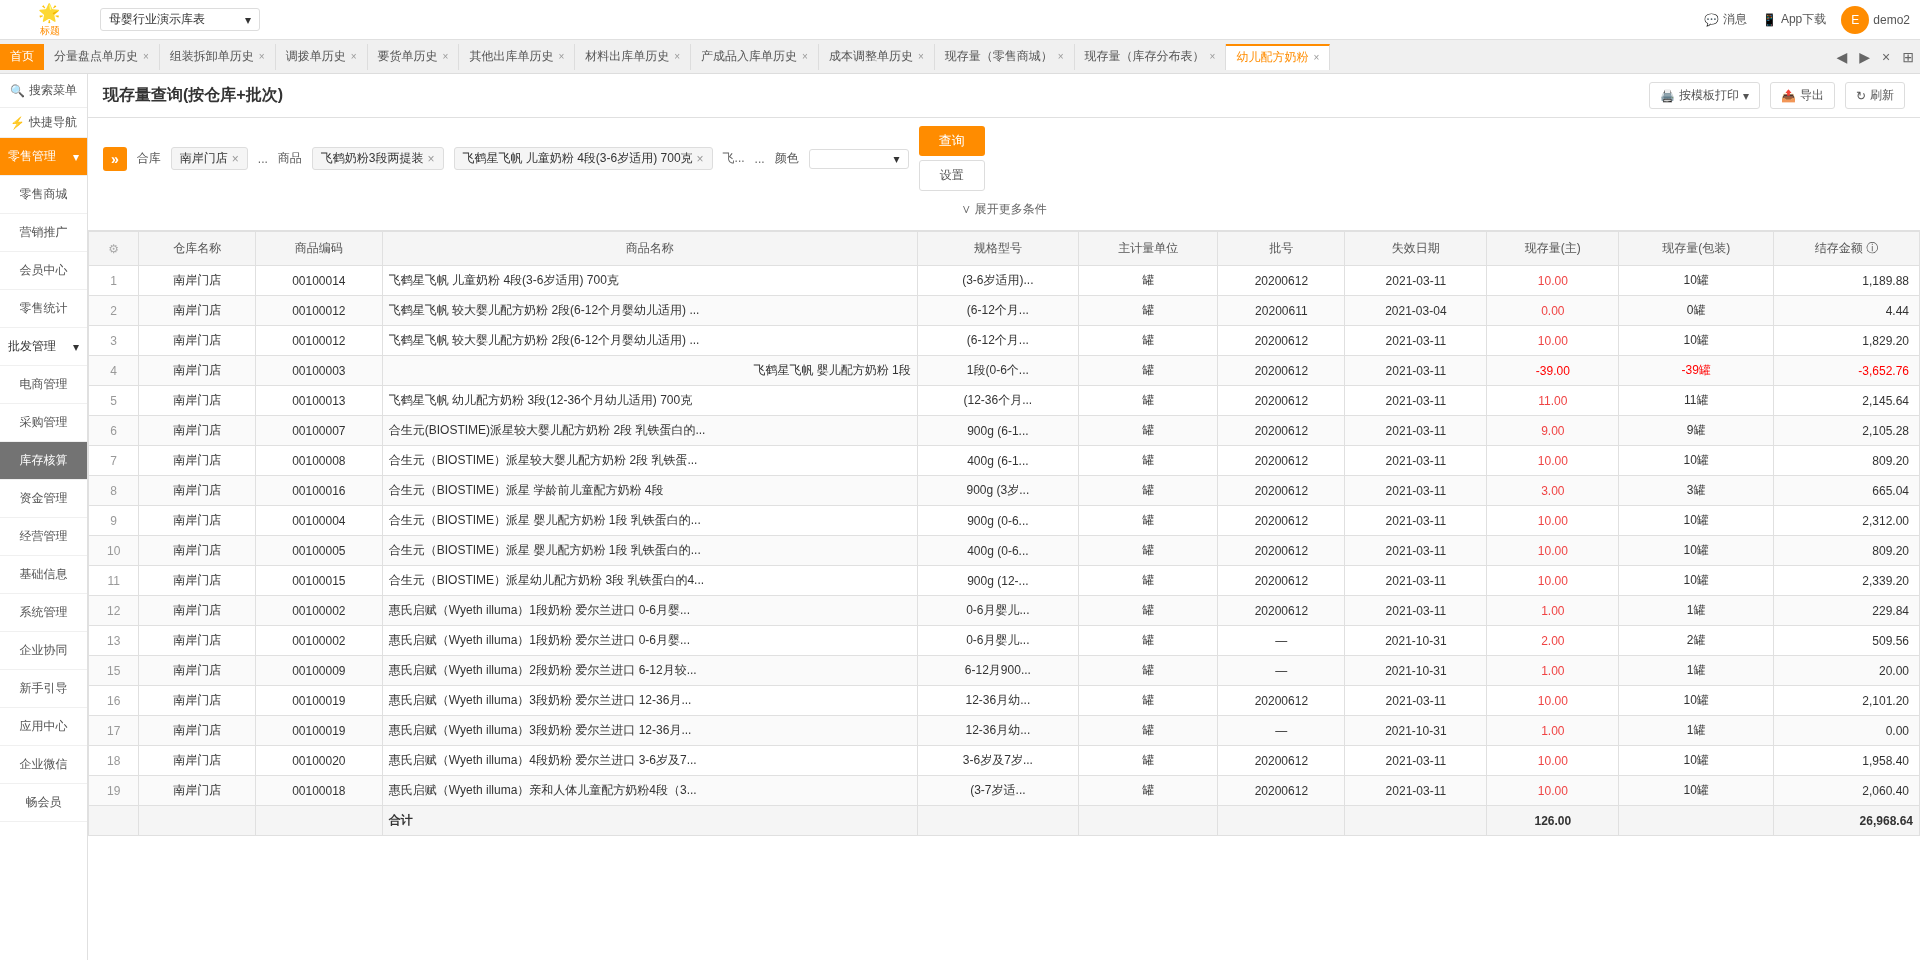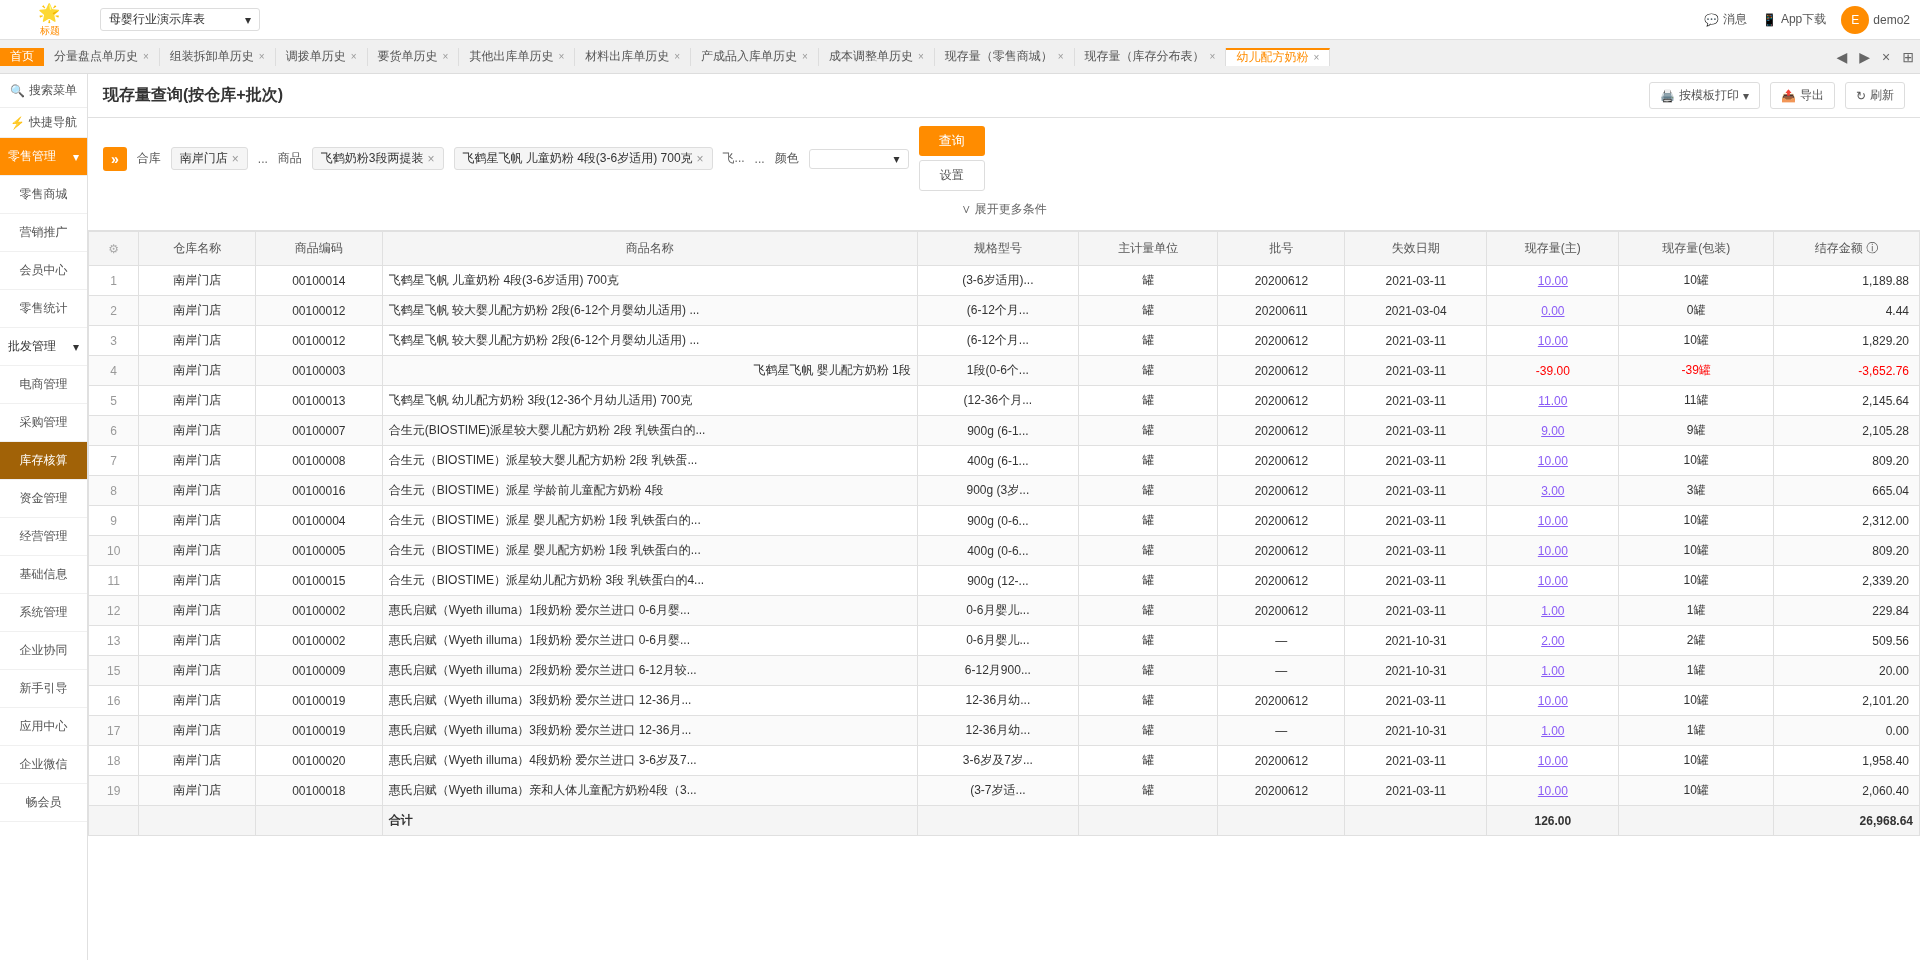--- a/index.html
+++ b/index.html
@@ -10,36 +10,36 @@
     .logo-area { display: flex; flex-direction: column; align-items: center; width: 80px; }
     .logo-icon { font-size: 18px; color: #ff8c00; }
     .logo-text { font-size: 10px; color: #ff8c00; }
     .industry-select { display: flex; align-items: center; border: 1px solid #ddd; border-radius: 3px; padding: 2px 8px; margin-left: 10px; cursor: pointer; min-width: 160px; background: #fff; }
     .top-right { margin-left: auto; display: flex; align-items: center; gap: 15px; }
     .top-right-item { display: flex; align-items: center; gap: 4px; cursor: pointer; color: #555; }
     .user-avatar { width: 28px; height: 28px; border-radius: 50%; background: #ff8c00; display: flex; align-items: center; justify-content: center; color: #fff; font-size: 12px; }
 
     
     .tabs-bar { display: flex; align-items: center; background: #f0f0f0; height: 34px; border-bottom: 1px solid #ddd; overflow: hidden; }
-    .tab-item { display: flex; align-items: center; padding: 0 10px; height: 18px; border-right: 1px solid #ddd; cursor: pointer; white-space: nowrap; font-size: 12px; background: #f0f0f0; color: #555; gap: 5px; }
+    .tab-item { display: flex; align-items: center; padding: 0 10px; height: 26px; border-right: 1px solid #ddd; cursor: pointer; white-space: nowrap; font-size: 12px; background: #f0f0f0; color: #555; gap: 5px; }
     .tab-item.active { background: #fff; color: #ff8c00; border-top: 2px solid #ff8c00; }
     .tab-item.home { background: #ff8c00; color: #fff; border: none; }
     .tab-close { font-size: 10px; color: #999; cursor: pointer; }
     .tabs-nav { display: flex; align-items: center; margin-left: auto; }
     .tabs-nav-btn { padding: 0 6px; cursor: pointer; color: #666; font-size: 14px; }
 
     
     .main-layout { display: flex; height: calc(960px - 74px); }
 
     
     .sidebar { width: 88px; background: #fff; border-right: 1px solid #e0e0e0; display: flex; flex-direction: column; overflow-y: auto; }
     .sidebar-search { padding: 8px 6px; border-bottom: 1px solid #eee; display: flex; align-items: center; justify-content: center; cursor: pointer; color: #555; font-size: 12px; gap: 4px; }
     .sidebar-nav { padding: 6px; border-bottom: 1px solid #eee; display: flex; align-items: center; justify-content: center; cursor: pointer; color: #555; font-size: 12px; gap: 4px; }
     .sidebar-item { padding: 10px 6px; display: flex; align-items: center; justify-content: center; cursor: pointer; color: #555; font-size: 12px; border-bottom: 1px solid #f0f0f0; }
-    .sidebar-item.active { background: #a16207; color: #fff; }
+    .sidebar-item.active { background: #737373; color: #fff; }
     .sidebar-item-with-arrow { display: flex; justify-content: space-between; align-items: center; padding: 10px 8px; cursor: pointer; border-bottom: 1px solid #f0f0f0; }
 
     
     .content-area { flex: 1; display: flex; flex-direction: column; overflow: hidden; }
 
     
     .page-header { display: flex; align-items: center; padding: 8px 15px; background: #fff; border-bottom: 1px solid #e0e0e0; }
     .page-title { font-size: 16px; font-weight: bold; color: #333; }
     .header-actions { margin-left: auto; display: flex; align-items: center; gap: 10px; }
     .btn-print { display: flex; align-items: center; gap: 4px; border: 1px solid #ddd; border-radius: 3px; padding: 4px 10px; cursor: pointer; background: #fff; color: #555; }
@@ -56,21 +56,21 @@
     .btn-settings { background: #fff; color: #555; border: 1px solid #ddd; border-radius: 3px; padding: 6px 12px; cursor: pointer; font-size: 12px; }
     .query-btns { display: flex; flex-direction: column; gap: 4px; }
 
     
     .table-container { flex: 1; overflow-y: auto; background: #fff; }
     table { width: 100%; border-collapse: collapse; font-size: 12px; }
     thead tr { background: #f5f5f5; }
     th { padding: 8px 6px; text-align: center; border: 1px solid #e0e0e0; color: #555; font-weight: normal; white-space: nowrap; }
     td { padding: 6px 6px; text-align: center; border: 1px solid #e0e0e0; color: #333; }
     tbody tr:nth-child(even) { background: #fafafa; }
-    .link-value { color: #8b5cf6; text-decoration: underline; cursor: pointer; }
+    .link-value { color: #ef4444; cursor: pointer; }
     .negative { color: #f00; }
     .footer-row td { background: #f5f5f5; font-weight: bold; }
     .settings-icon { color: #aaa; cursor: pointer; }
   </style>
 </head>
 <body>
 
 <div class="top-bar">
   <div class="logo-area">
     <div class="logo-icon">🌟</div>

